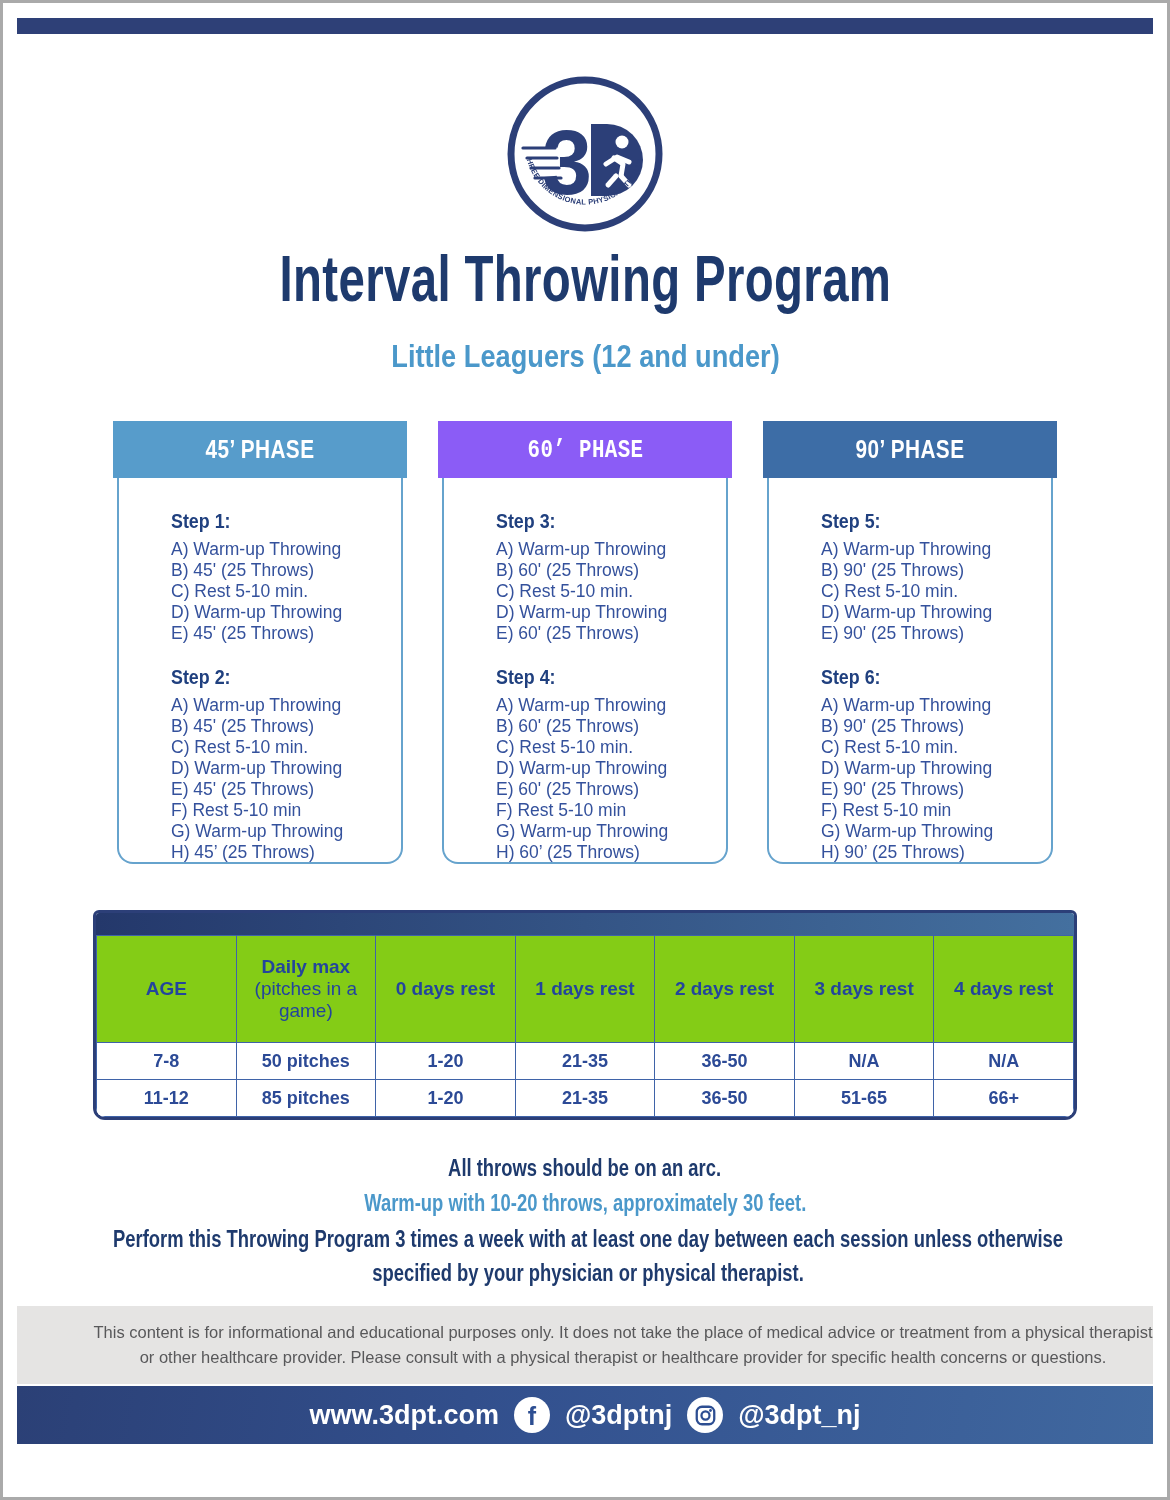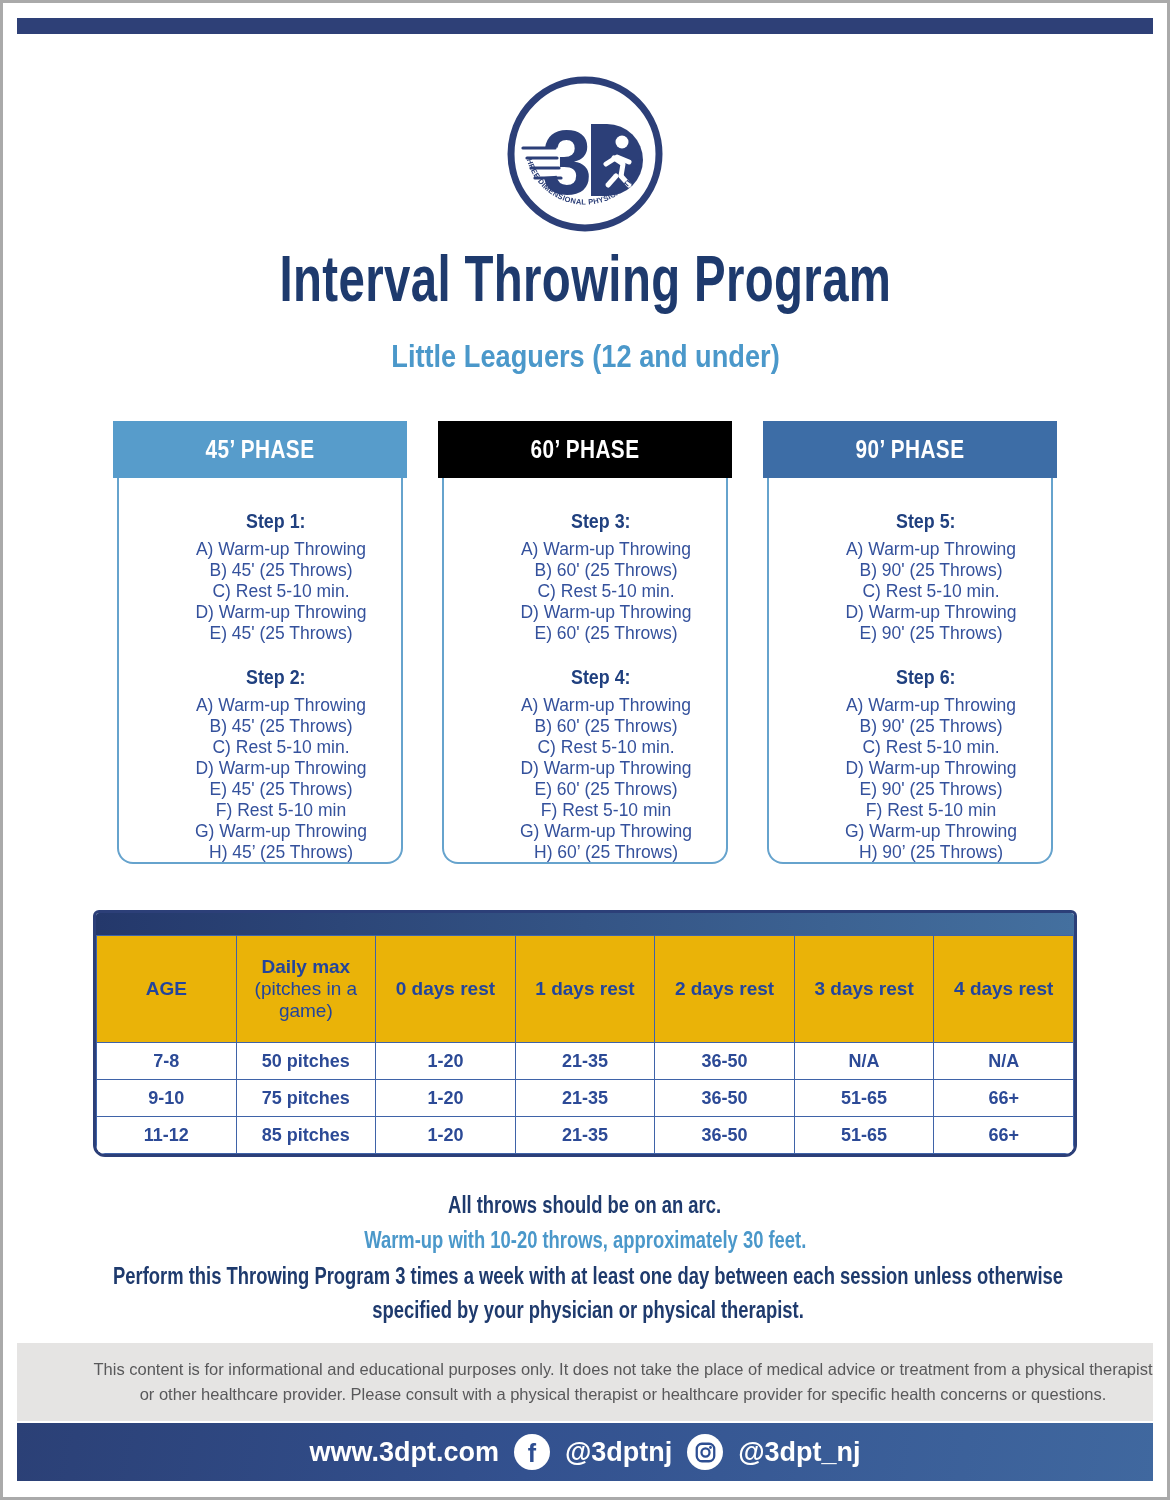--- a/index.html
+++ b/index.html
@@ -25,24 +25,24 @@
     letter-spacing:0.5px;
   }
   .subtitle-row { margin-top:8px; text-align:center; line-height:38px; }
   .subtitle-row .cond-sub {
     display:inline-block; transform:scaleX(0.85); transform-origin:50% 50%;
     white-space:nowrap; font-weight:bold; font-size:32px; color:#4b98ca;
   }
 
   
   .cards { margin:40px 0 0 110px; display:flex; gap:31px; }
-  .card { width:294px;text-align:center; }
+  .card { width:294px; }
   .card-header { height:57px; display:flex; align-items:center; justify-content:center; }
   .hdr-45 { background:#579ccb; }
-  .hdr-60 { background:#000000; }
+  .hdr-60 { background:#8b5cf6;font-family:Liberation Mono, monospace; }
   .hdr-90 { background:#3d6da6; }
   .card-header span {
     display:inline-block; transform:scaleX(0.8); transform-origin:50% 50%;
     white-space:nowrap; color:#ffffff; font-weight:bold; font-size:26px;
     letter-spacing:0.5px;
   }
   .card-body {
     margin:0 4px; height:386px;
     border:2px solid #66a3cd; border-top:none;
     border-radius:0 0 16px 16px;
@@ -60,21 +60,21 @@
   
   .table-wrap {
     margin:46px 0 0 90px; width:984px;
     border:3px solid #2c3f78;
     border-radius:6px 6px 12px 12px;
     overflow:hidden;
   }
   .table-topbar { height:22px; background:linear-gradient(90deg,#24386b,#44709f); }
   table { width:100%; table-layout:fixed; border-collapse:collapse; }
   th, td { border:1px solid #3f63a8; text-align:center; vertical-align:middle; }
-  th { height:72px; font-size:19px; color:#23459c; padding:20px 8px; background:#eab308; }
+  th { height:72px; font-size:19px; color:#23459c; padding:20px 8px; background:#84cc16; }
   th .th-main { font-weight:bold; display:block; line-height:22px; }
   th .th-sub  { font-weight:normal; display:block; line-height:22px; }
   td { height:37px; font-size:18px; color:#2c4a96; font-weight:bold; background:#fff; }
 
   
   .notes { margin-top:32px; text-align:center; }
   .note-line { line-height:33px; }
   .note-line span {
     display:inline-block; transform:scaleX(0.8); transform-origin:50% 50%;
     white-space:nowrap; font-weight:bold; font-size:23px;
@@ -270,29 +270,20 @@
         <tr>
           <td>7-8</td>
           <td>50 pitches</td>
           <td>1-20</td>
           <td>21-35</td>
           <td>36-50</td>
           <td>N/A</td>
           <td>N/A</td>
         </tr>
         <tr>
-          <td>9-10</td>
-          <td>75 pitches</td>
-          <td>1-20</td>
-          <td>21-35</td>
-          <td>36-50</td>
-          <td>51-65</td>
-          <td>66+</td>
-        </tr>
-        <tr>
           <td>11-12</td>
           <td>85 pitches</td>
           <td>1-20</td>
           <td>21-35</td>
           <td>36-50</td>
           <td>51-65</td>
           <td>66+</td>
         </tr>
       </tbody>
     </table>

